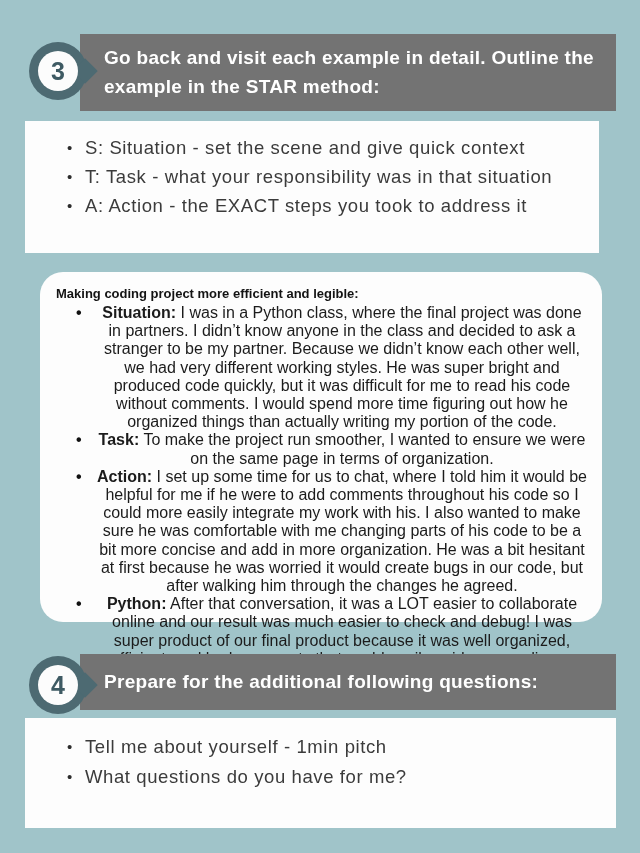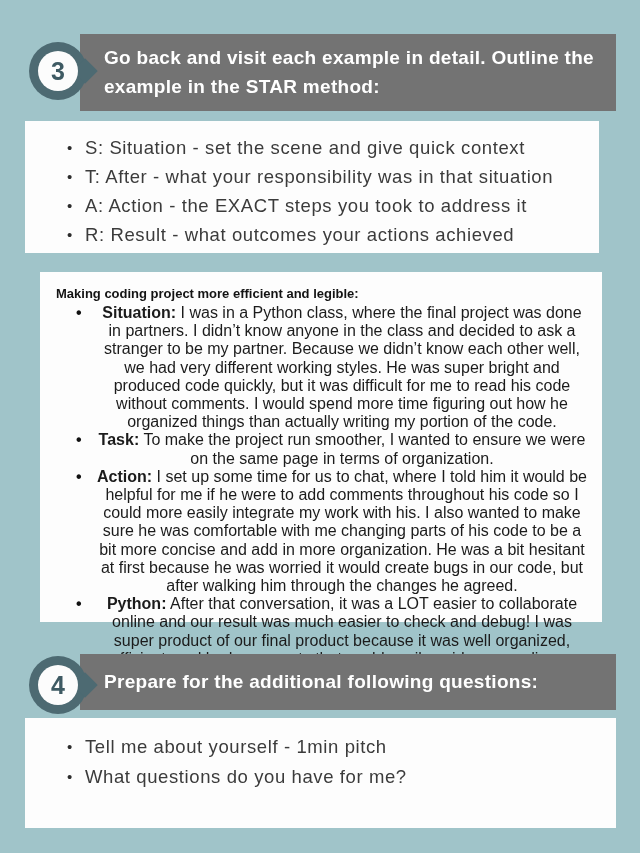--- a/index.html
+++ b/index.html
@@ -39,21 +39,21 @@
     width:40px;height:40px;border-radius:50%;
     background:#fcfcfc;
     display:flex;align-items:center;justify-content:center;
     font-weight:700;font-size:25px;color:#3e5a63;
   }
   .white-box{
     position:absolute;background:#fdfdfd;
     box-sizing:border-box;
   }
   .box-star{left:25px;top:121px;width:574px;height:132px;padding:12px 10px 0 40px;}
-  .box-example{left:40px;top:272px;width:562px;height:350px;padding:13px 14px 16px 16px;}
+  .box-example{left:40px;top:272px;width:562px;height:350px;padding:13px 14px 16px 16px;border-radius:23px;}
   .box-questions{left:25px;top:718px;width:591px;height:110px;padding:14px 10px 16px 40px;}
   .airy-list{list-style:none;margin:0;padding:0;}
   .airy-list li{
     position:relative;padding-left:20px;
     font-size:18.5px;font-weight:300;line-height:29px;
     letter-spacing:0.6px;color:#3b3b3b;
   }
   .box-questions .airy-list li{line-height:30px;}
   .airy-list li::before{
     content:"\2022";position:absolute;left:2px;top:0;
@@ -84,23 +84,22 @@
   </div>
 </div>
 
 <div class="banner banner-3">
   <span>Go back and visit each example in detail. Outline the example in the STAR method:</span>
 </div>
 
 <div class="white-box box-star">
   <ul class="airy-list">
     <li>S: Situation - set the scene and give quick context</li>
-    <li>T: After - what your responsibility was in that situation</li>
+    <li>T: Task - what your responsibility was in that situation</li>
     <li>A: Action - the EXACT steps you took to address it</li>
-    <li>R: Result - what outcomes your actions achieved</li>
   </ul>
 </div>
 
 <div class="white-box box-example">
   <p class="example-title">Making coding project more efficient and legible:</p>
   <ul class="example-list">
     <li><b>Situation:</b><span> I was in a Python class, where the final project was done in partners. I didn’t know anyone in the class and decided to ask a stranger to be my partner. Because we didn’t know each other well, we had very different working styles. He was super bright and produced code quickly, but it was difficult for me to read his code without comments. I would spend more time figuring out how he organized things than actually writing my portion of the code.</span></li>
     <li><b>Task:</b><span> To make the project run smoother, I wanted to ensure we were on the same page in terms of organization.</span></li>
     <li><b>Action:</b><span> I set up some time for us to chat, where I told him it would be helpful for me if he were to add comments throughout his code so I could more easily integrate my work with his. I also wanted to make sure he was comfortable with me changing parts of his code to be a bit more concise and add in more organization. He was a bit hesitant at first because he was worried it would create bugs in our code, but after walking him through the changes he agreed.</span></li>
     <li><b>Python:</b><span> After that conversation, it was a LOT easier to collaborate online and our result was much easier to check and debug! I was super product of our final product because it was well organized, efficient, and had comments that could easily guide any audience through it (whether it was us or our professor).</span></li>

